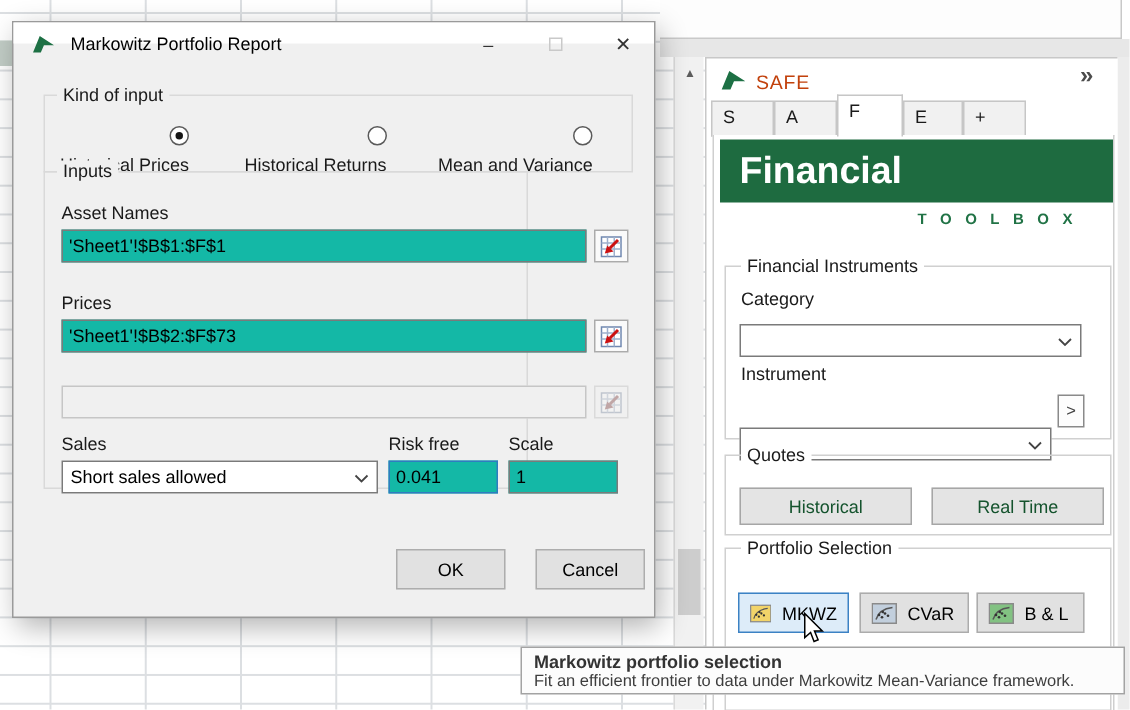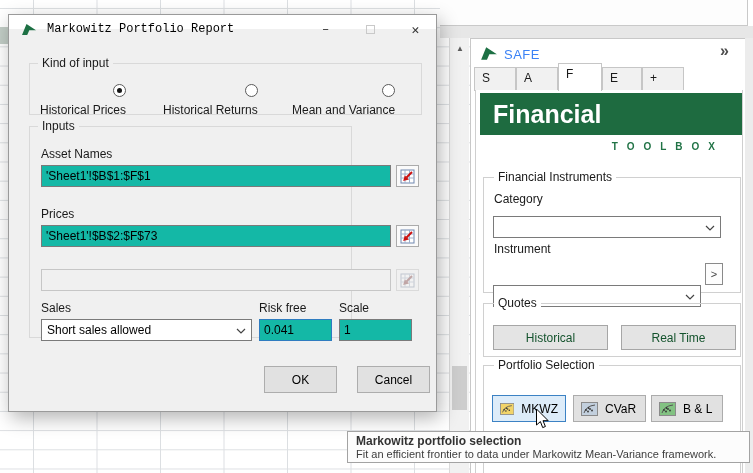--- a/index.html
+++ b/index.html
@@ -24,35 +24,35 @@
   
   #vscroll { left:449px; top:38px; width:20px; height:435px; background:#f1f1f1;
     border-left:1px solid #dadada; }
   #vscroll-up { left:0; top:0; width:20px; height:20px; display:flex;
     align-items:center; justify-content:center; font-size:8px; color:#5c5c5c; }
   #vscroll-thumb { left:2px; top:328px; width:15px; height:44px; background:#cdcdcd; }
 
   
   #dialog { left:8px; top:14px; width:429px; height:398px; background:#f0f0f0;
     border:1px solid #9a9a9a; box-shadow:3px 6px 18px rgba(0,0,0,.30); z-index:10; }
-  #titlebar { left:0; top:0; width:100%; height:14px; background:#fff;font-family:Liberation Mono, monospace; }
+  #titlebar { left:0; top:0; width:100%; height:14px; background:#fff; }
   #dlg-logo { left:12px; top:7px; }
   #dlg-title { left:38px; top:0; height:29px; line-height:29px; font-size:12px; color:#000; }
   .winbtn { top:0; width:45px; height:29px; display:flex; align-items:center;
     justify-content:center; font-size:12px; color:#333; }
   #btn-min { left:294px; }
   #btn-max { left:339px; }
   #max-box { width:9px; height:9px; border:1px solid #c9c9c9; display:inline-block; }
   #btn-close { left:384px; font-size:13px; }
 
   .groupbox { border:1px solid #d9d9d9; }
   .groupbox > .glabel { position:absolute; top:-8px; left:8px; font-size:12px;
     color:#1a1a1a; background:#f0f0f0; padding:0 4px; white-space:nowrap; }
   #grp-kind { left:20px; top:48px; width:393px; height:52px; }
-  #grp-inputs { left:20px; top:111px; width:323px; height:212px; }
+  #grp-inputs { left:20px; top:99px; width:323px; height:212px; }
 
   .radio-item { top:20px; height:18px; display:flex; align-items:flex-end; gap:6px;
     font-size:12px; color:#1a1a1a;flex-direction:column; }
   .radio-circle { width:13px; height:13px; border:1px solid #5a5a5a; border-radius:50%;
     background:#fff; position:relative; flex:0 0 auto; }
   .radio-circle.checked::after { content:""; position:absolute; left:3px; top:3px;
     width:5px; height:5px; border-radius:50%; background:#151515; }
   #radio-0 { left:10px; } #radio-1 { left:133px; } #radio-2 { left:262px; }
 
   .flabel { font-size:12px; color:#1a1a1a; white-space:nowrap; }
@@ -87,21 +87,21 @@
   #cmb-sales { left:11px; top:192px; width:211px; }
   #lbl-risk { left:229px; top:174px; }
   #fld-risk { left:229px; top:192px; width:73px; }
   #lbl-scale { left:309px; top:174px; }
   #fld-scale { left:309px; top:192px; width:73px; }
 
   
   #panel { left:470px; top:38px; width:275px; height:435px; background:#fff;
     border-top:1px solid #c8c8c8; border-left:1px solid #c8c8c8; }
   #panel-logo { left:9px; top:6px; }
-  #panel-title { left:33px; top:8px; font-size:13px; color:#3b82f6; letter-spacing:.5px; }
+  #panel-title { left:33px; top:8px; font-size:13px; color:#c2410c; letter-spacing:.5px; }
   #panel-collapse { left:249px; top:3px; font-size:16px; font-weight:bold; color:#4c4c4c; }
 
   .tab { top:28px; height:24px; background:#f1f1f1; border:1px solid #c6c6c6;
     display:flex; align-items:flex-start; justify-content:flex-start; padding:3px 0 0 7px;
     font-size:12px; color:#1a1a1a; z-index:1; }
   .tab.active { top:24px; height:28px; background:#fff; border-bottom:none; z-index:3; }
   #tab-0 { left:3px;  width:42px; }
   #tab-1 { left:45px; width:42px; }
   #tab-2 { left:87px; width:44px; }
   #tab-3 { left:131px; width:40px; }

